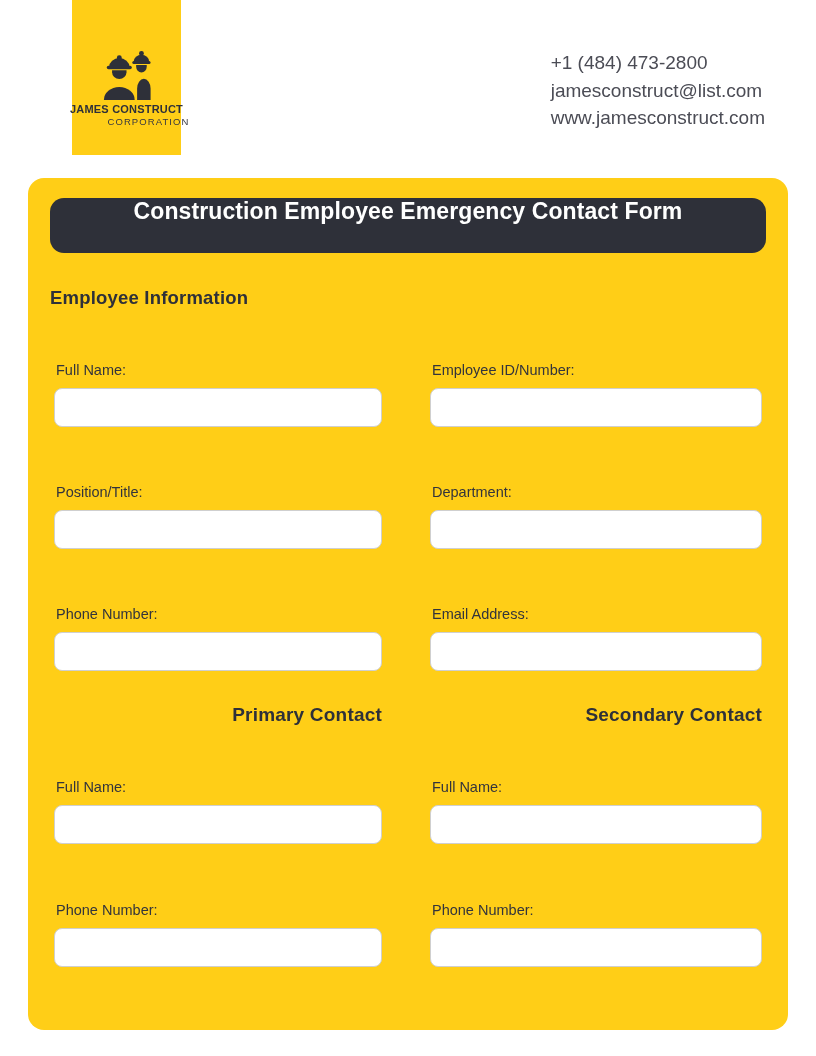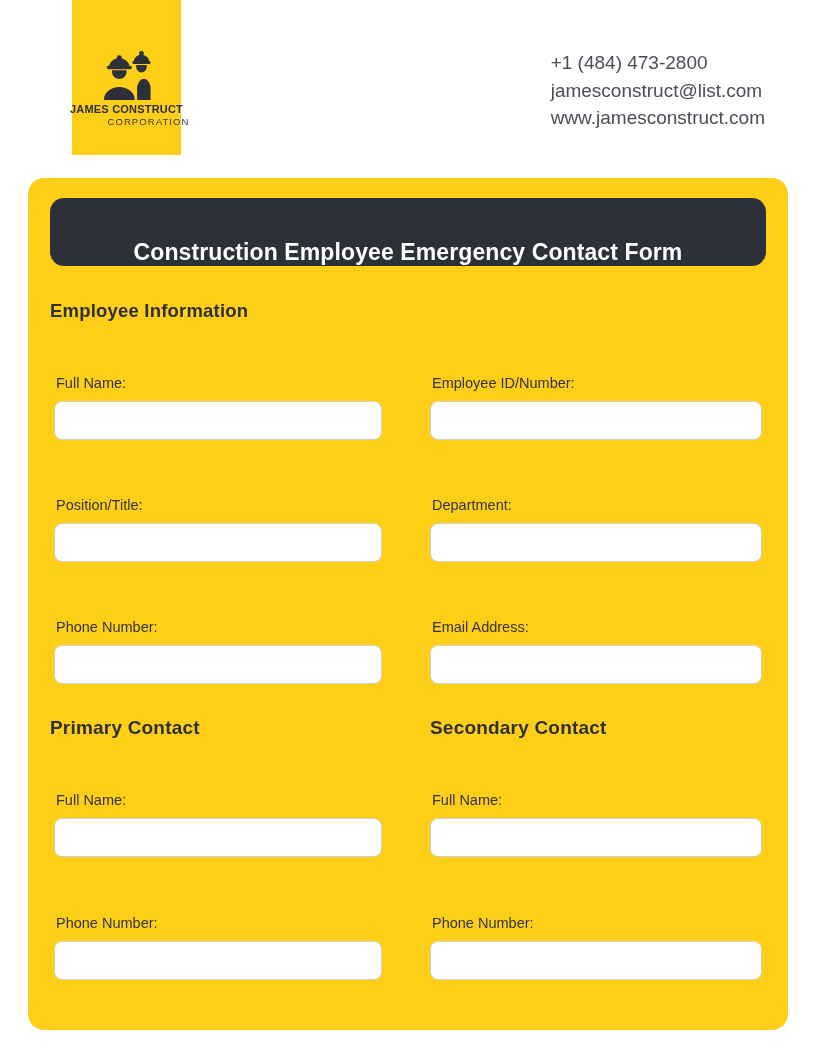--- a/index.html
+++ b/index.html
@@ -39,24 +39,24 @@
   
   .card {
     position: relative;
     width: 760px; height: 852px;
     margin: 23px auto 0;
     background: #FFCE17;
     border-radius: 16px;
   }
   .title-bar {
     margin: 0 22px; position: relative; top: 20px;
-    height: 68px;
+    height: 55px;
     background: #2E3039;
     border-radius: 14px;
-    display: flex; align-items: flex-end; justify-content: center;
+    display: flex; align-items: flex-start; justify-content: center;
   }
   .title-bar h1 {
     color: #ffffff; font-size: 23px; font-weight: 700; letter-spacing: 0.1px;
   }
   .section-heading {
     margin: 54px 22px 0;
     font-size: 18.5px; line-height: 22px; font-weight: 700;
     color: #2E3039; letter-spacing: 0.2px;
   }
   .fields-grid {
@@ -91,21 +91,21 @@
   }
   .contacts-headings {
     display: grid;
     grid-template-columns: 332px 332px;
     column-gap: 48px;
     padding: 0 22px;
     margin-top: 32px;
   }
   .contacts-headings h2 {
     font-size: 19px; line-height: 24px; font-weight: 700;
-    color: #2E3039; letter-spacing: 0.2px;
+    color: #2E3039; letter-spacing: 0.2px; text-align: right;
   }
   .contacts-grid { margin-top: 34px; row-gap: 40px; }
 </style>
 </head>
 <body>
 
 <div class="page">
 
   <div class="letterhead">
     <div class="logo-box">

